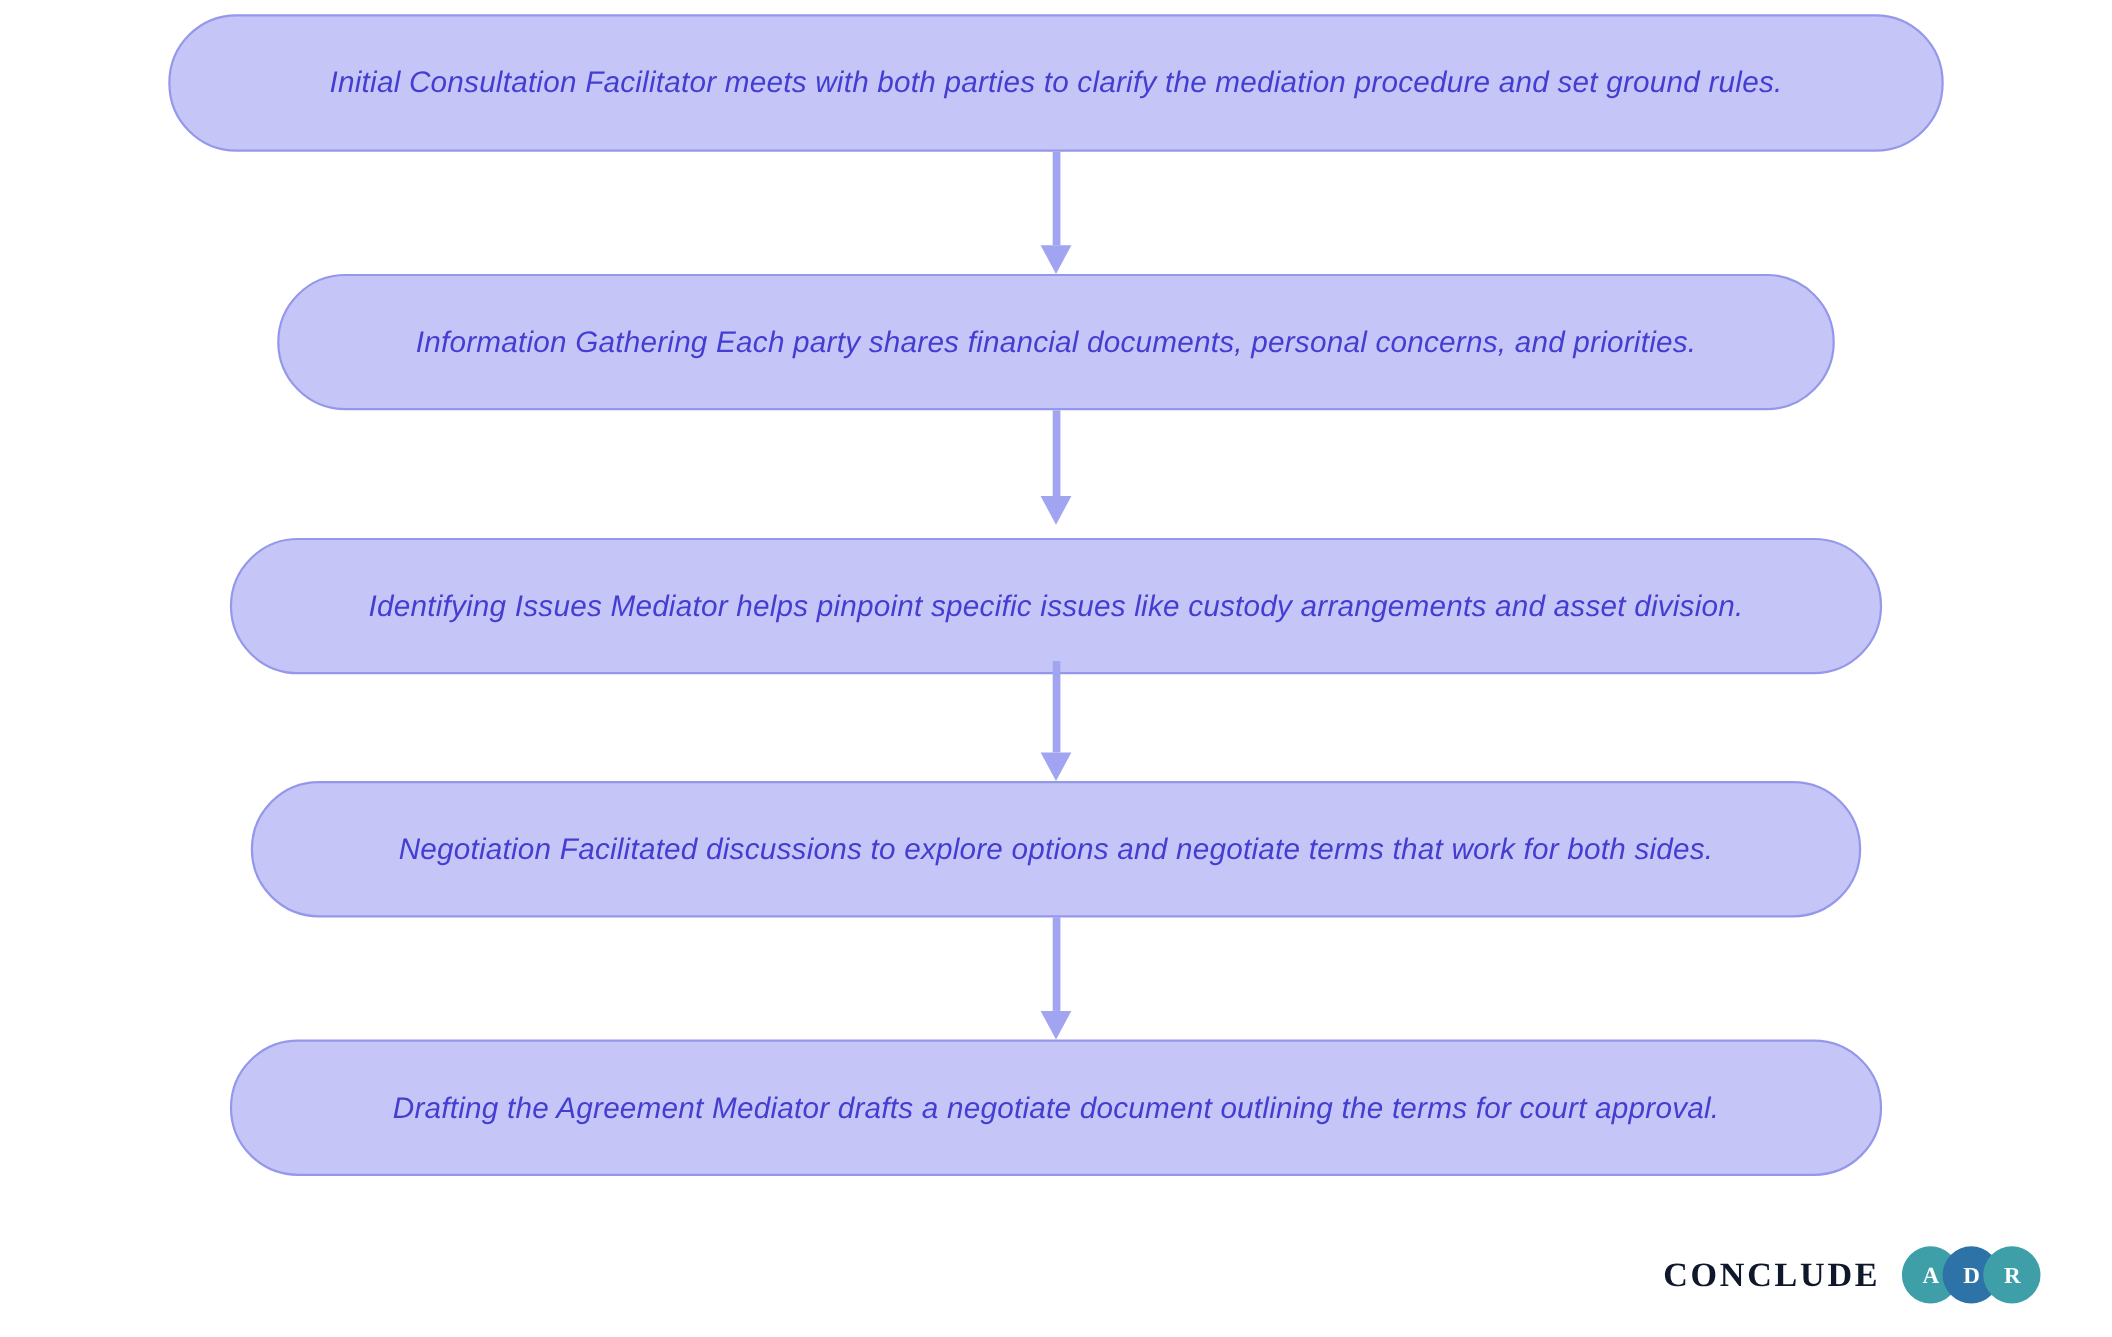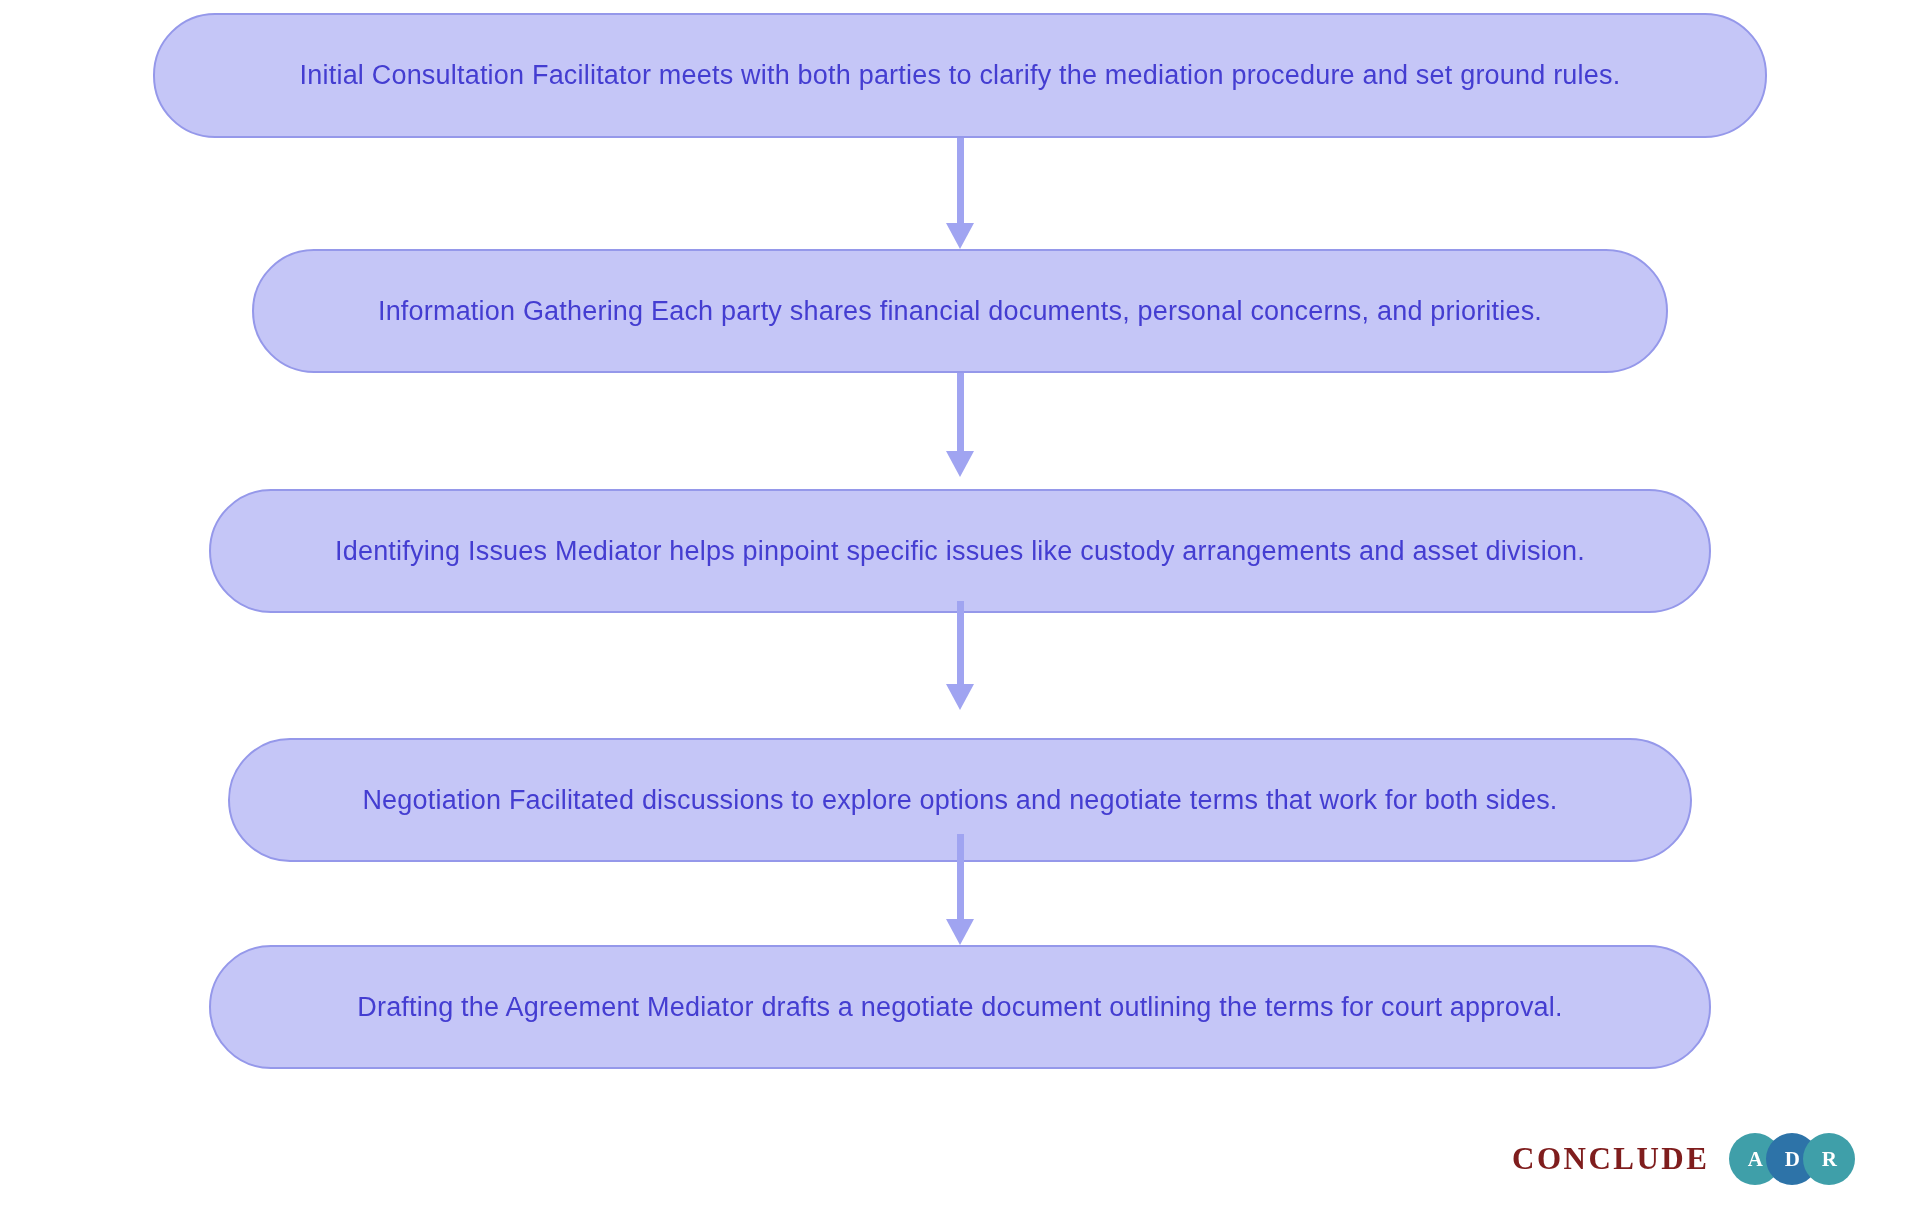--- a/index.html
+++ b/index.html
@@ -20,25 +20,26 @@
     border:2px solid var(--box-border);
     border-radius:62px;
     display:flex;
     align-items:center;
     justify-content:center;
     text-align:center;
     color:var(--box-text);
     font-size:27px;
     letter-spacing:0.2px;
     padding:0 50px;
+    font-style:italic;
   }
   .node.step1{left:153px;top:13px;width:1614px;height:125px;}
   .node.step2{left:252px;top:249px;width:1416px;}
   .node.step3{left:209px;top:489px;width:1502px;}
-  .node.step4{left:228px;top:710px;width:1464px;margin-top:28px;}
+  .node.step4{left:228px;top:710px;width:1464px;}
   .node.step5{left:209px;top:945px;width:1502px;}
 
   .arrow{
     position:absolute;
     left:946px;
     width:28px;
     display:flex;
     flex-direction:column;
     align-items:center;
   }
@@ -129,19 +130,19 @@
 <div class="arrow a4">
   <div class="stem"></div>
   <div class="head"></div>
 </div>
 
 <div class="node step5">
   <span>Drafting the Agreement Mediator drafts a negotiate document outlining the terms for court approval.</span>
 </div>
 
 <div class="logo">
-  <span class="wordmark" style="color: #7f1d1d;">CONCLUDE</span>
+  <span class="wordmark" style="color: #0f172a;">CONCLUDE</span>
   <span class="badges">
     <span class="badge b1" style="background-color: rgb(63, 159, 169);">A</span>
     <span class="badge b2" style="background-color: rgb(45, 115, 168);">D</span>
     <span class="badge b3" style="background-color: rgb(63, 159, 169);">R</span>
   </span>
 </div>
 
 </body></html>

